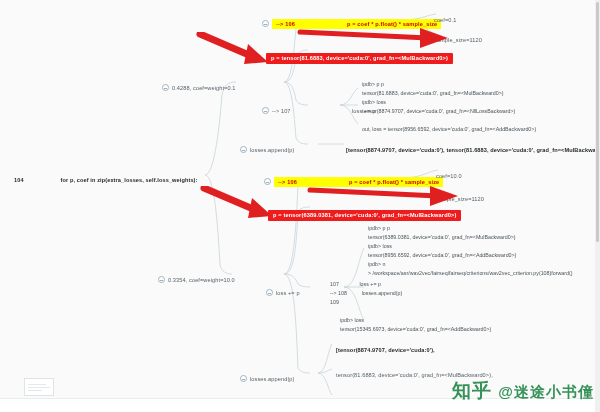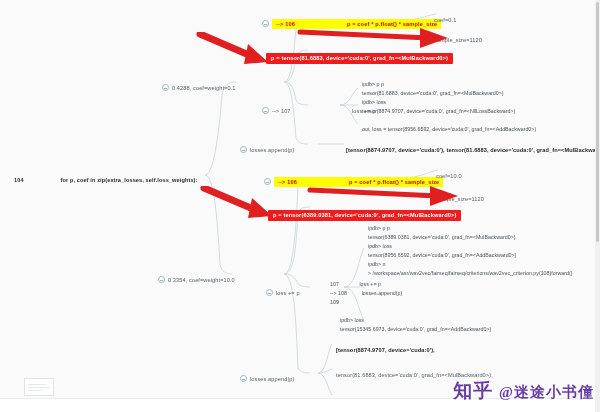--- a/index.html
+++ b/index.html
@@ -42,22 +42,22 @@
     font-size:5.6px; padding:2.5px 5px; display:inline-block;
     border-radius:1px; letter-spacing:.15px;
   }
 
   .code { font-size:5.3px; color:#4a545b; line-height:9px; white-space:pre; }
 
   .arrow { position:absolute; }
 
   .watermark{
     position:absolute; right:6px; bottom:8px;
-    font-size:19px; color:#4c1d95; font-weight:bold;
-    font-family:Liberation Serif, serif; letter-spacing:1px;
+    font-size:19px; color:#15803d; font-weight:bold;
+    font-family:Liberation Sans, sans-serif; letter-spacing:1px;
     opacity:.85;
   }
   .wm-small{ font-size:15px; }
 
   .scrollbar-v{
     position:absolute; right:0; top:0; width:5px; height:412px;
     background:#f0f0f0;
   }
   .scrollbar-v .thumb{
     position:absolute; left:1px; top:2px; width:3px; height:240px;

